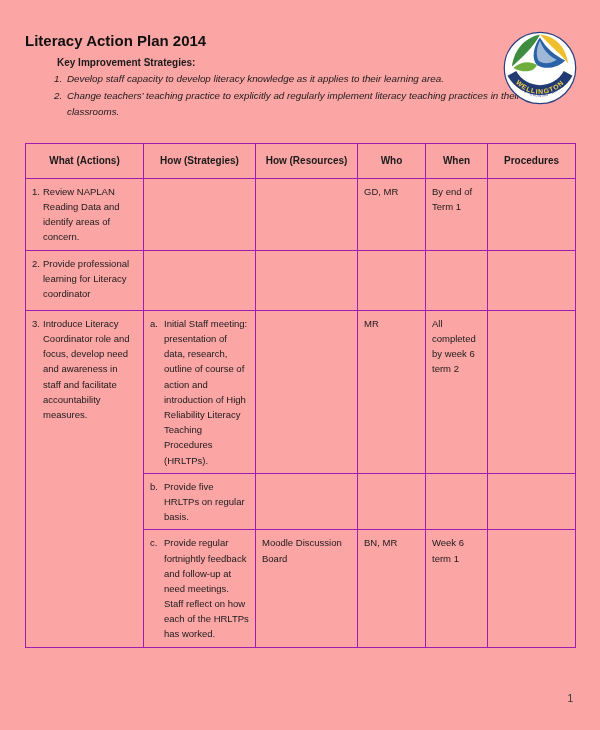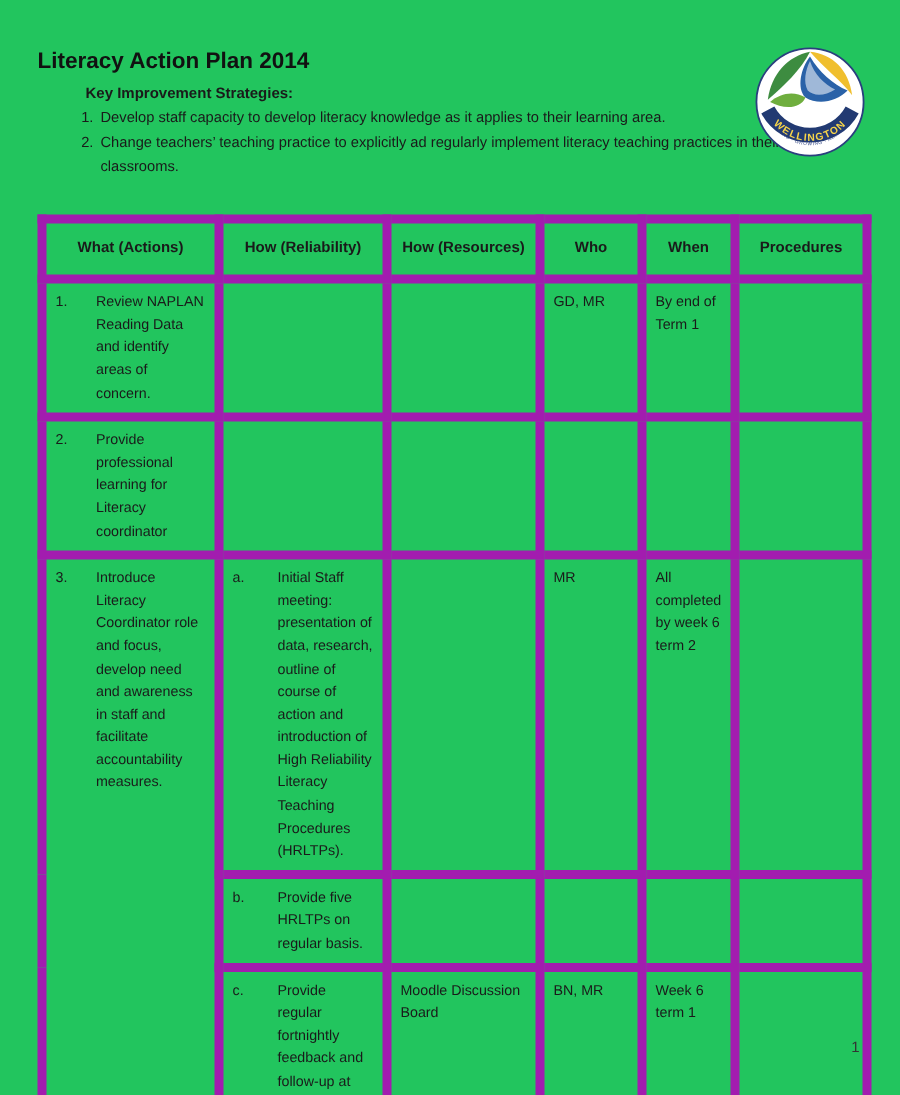--- a/index.html
+++ b/index.html
@@ -1,50 +1,50 @@
 <!DOCTYPE html>
 <html><head>
 <meta charset="utf-8">
 <style>
   html,body{margin:0;padding:0;background:#e8e8e8;}
   .page{
-    width:600px;height:730px;position:relative;background:#22c55e;
+    width:600px;height:730px;position:relative;background:#fca5a5;
     font-family:"Liberation Sans",sans-serif;color:#1a1a1a;
     margin:0 auto;box-sizing:border-box;padding:32px 25px 0 25px;overflow:hidden;
   }
   .doc-title{font-size:15px;font-weight:bold;color:#111;margin:0;}
   .section-title{font-size:13px;font-weight:bold;margin:30px 0 0 0;}
   .subsection-title{font-size:10px;font-weight:bold;margin:8px 0 0 0;padding-left:32px;}
-  ol.strategy-list{margin:3px 0 0 0;padding-left:40px;font-size:9.8px;line-height:1.7;}
+  ol.strategy-list{margin:3px 0 0 0;padding-left:40px;font-size:9.8px;line-height:1.7;font-style:italic;}
   ol.strategy-list li{padding-left:2px;}
 
   .logo-wrap{position:absolute;top:30px;right:22px;width:76px;height:76px;}
 
   table.plan{border-collapse:collapse;margin-top:22px;width:550px;table-layout:fixed;}
   table.plan col.c-what{width:118px;}
   table.plan col.c-strat{width:112px;}
   table.plan col.c-res{width:102px;}
   table.plan col.c-who{width:68px;}
   table.plan col.c-when{width:62px;}
   table.plan col.c-ach{width:88px;}
   table.plan th, table.plan td{
-    border:6px solid #a21caf;vertical-align:top;padding:5px 6px;
+    border:1px solid #a21caf;vertical-align:top;padding:5px 6px;
     font-size:9.5px;line-height:1.6;overflow:hidden;
   }
   table.plan th{font-size:10px;font-weight:bold;text-align:center;vertical-align:middle;padding:9px 4px;}
   tr.hr{height:33px;}
   tr.r1{height:72px;}
   tr.r2{height:60px;}
   tr.r3a{height:137px;}
   tr.r3b{height:41px;}
   tr.r3c{height:97px;}
   .hang{display:flex;}
   .hang .num{width:11px;flex:0 0 11px;}
   .hang .letter{width:14px;flex:0 0 14px;}
-  .hang .txt{flex:1;margin-left:16px;}
+  .hang .txt{flex:1;}
   td.dashed{border-top:1px dashed #666;}
   .page-number{position:absolute;right:27px;bottom:26px;font-size:10px;color:#333;}
 </style>
 </head>
 <body>
 
 <div class="page">
 
   <h1 class="doc-title">Literacy Action Plan 2014</h1>
 
@@ -82,21 +82,21 @@
       <col class="c-what">
         <col class="c-strat">
         <col class="c-res">
         <col class="c-who">
         <col class="c-when">
         <col class="c-ach">
     </colgroup>
     <tbody>
         <tr class="hr">
       <th>What (Actions)</th>
-      <th>How (Reliability)</th>
+      <th>How (Strategies)</th>
       <th>How (Resources)</th>
       <th>Who</th>
       <th>When</th>
       <th>Procedures</th>
     </tr>
 
     <tr class="r1">
       <td>
         <div class="hang">
           <span class="num">1.</span>

